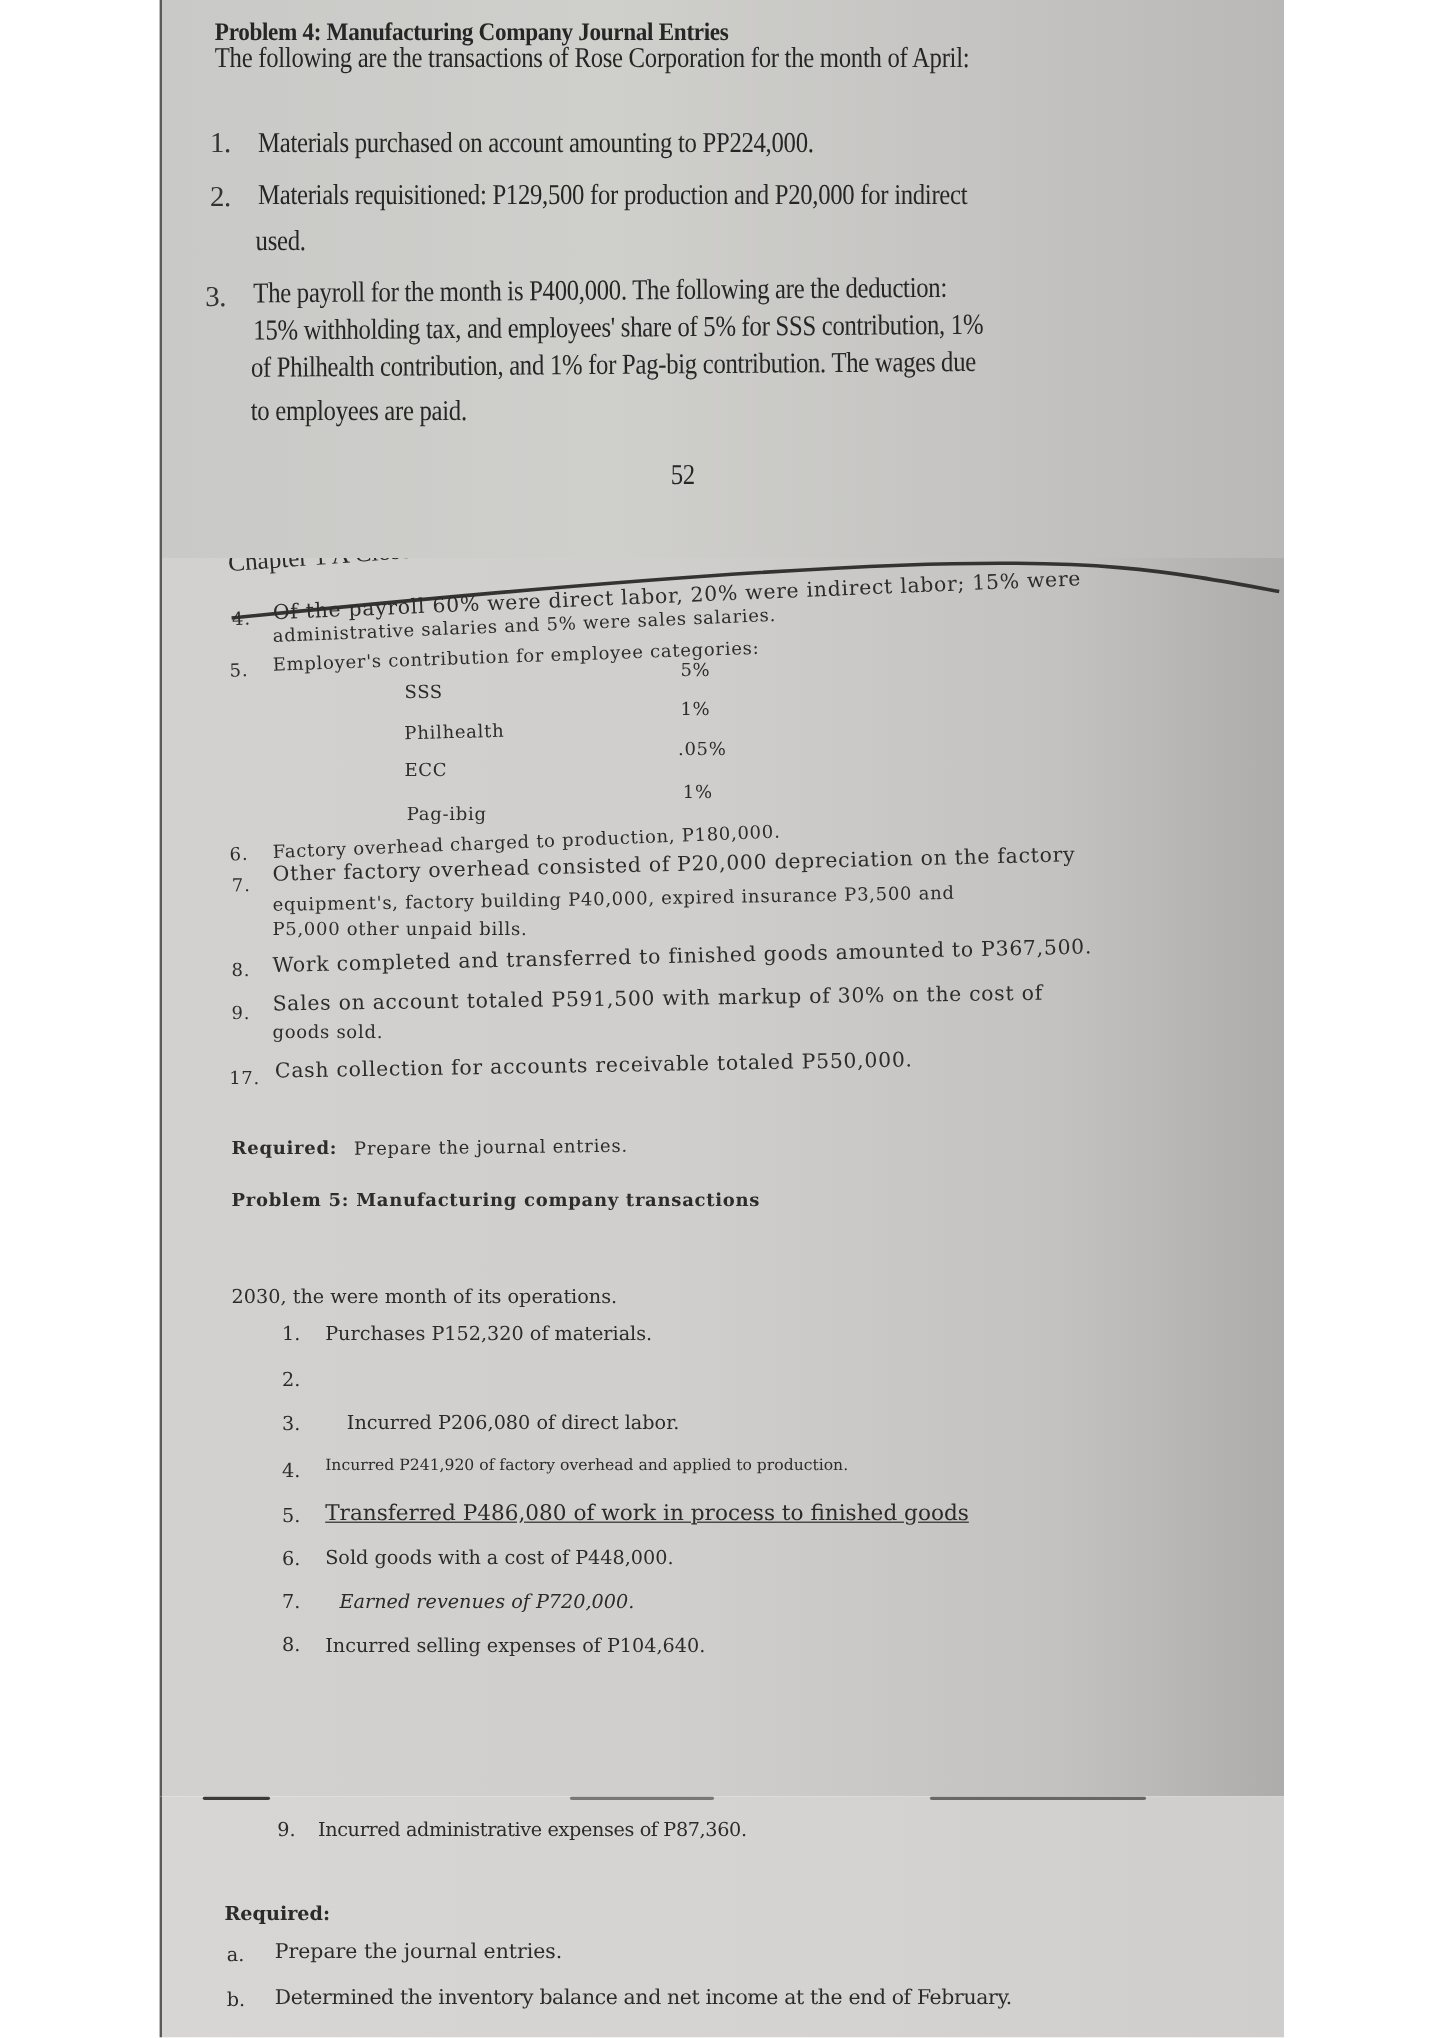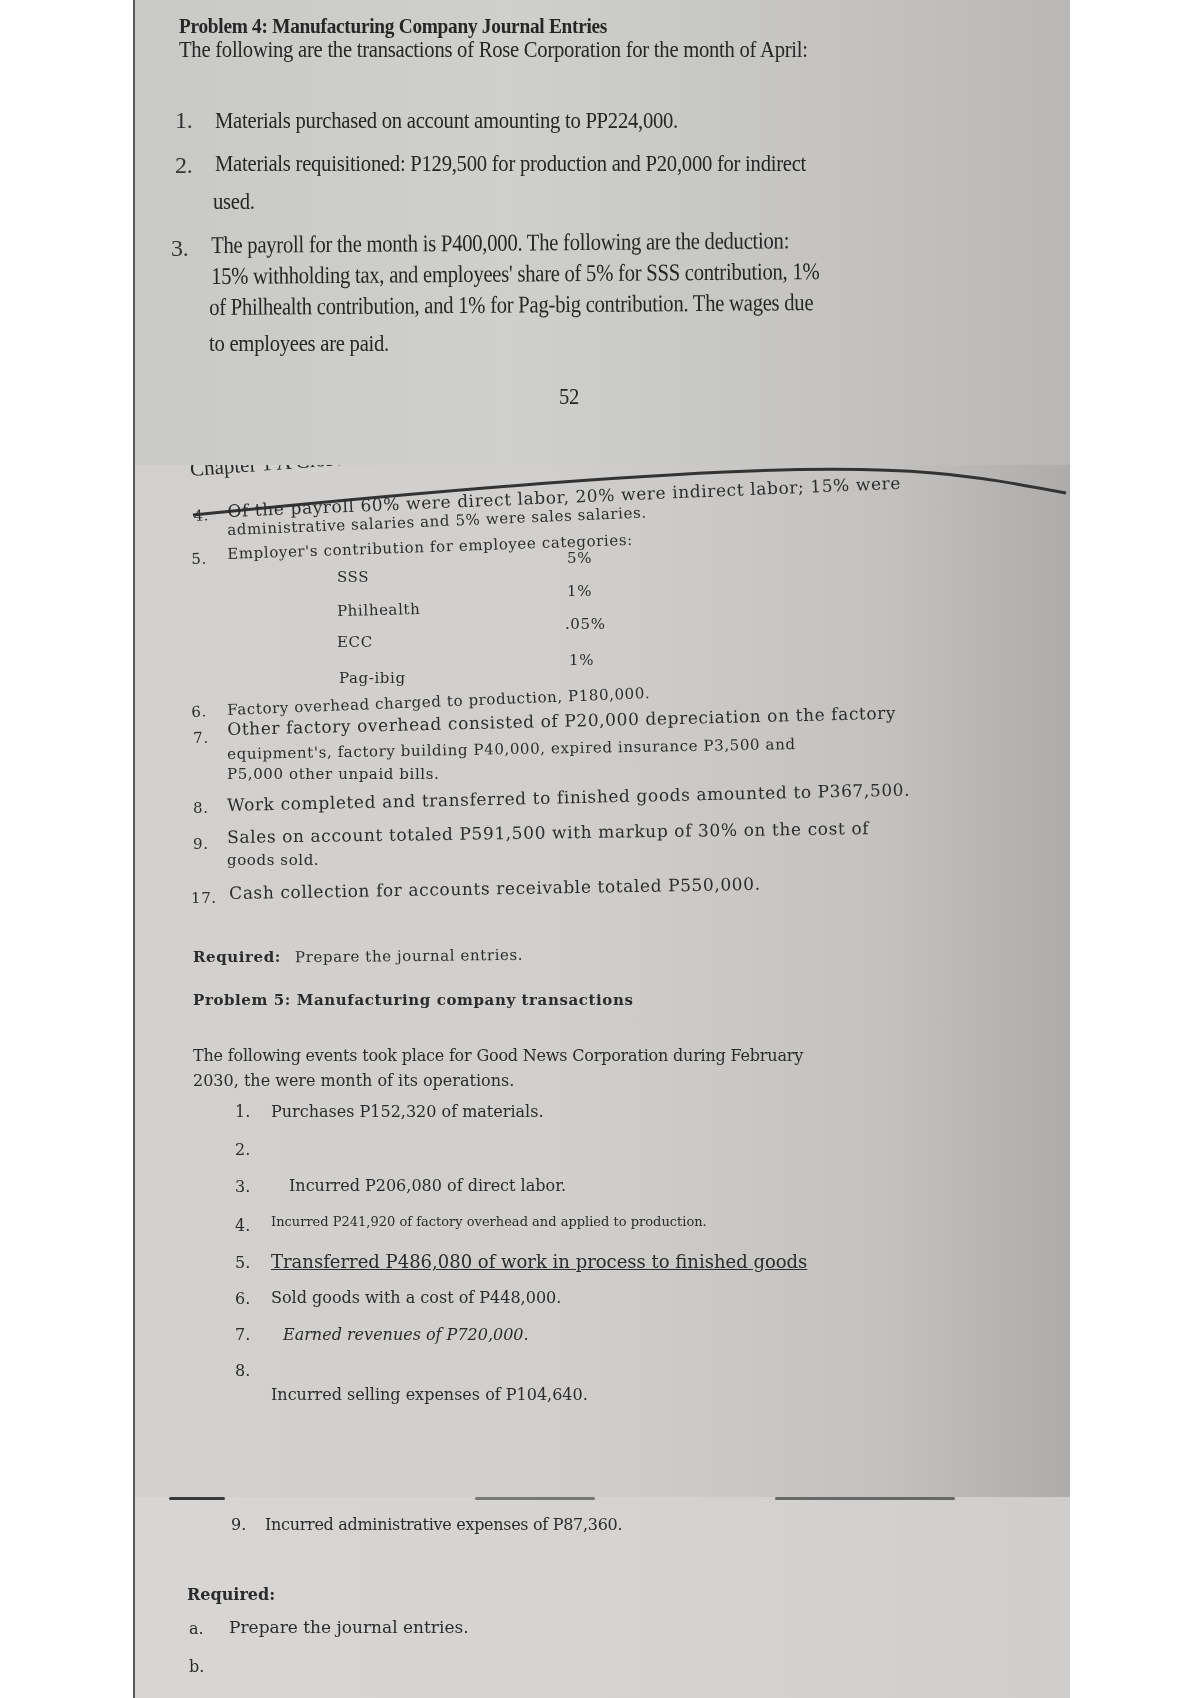--- a/index.html
+++ b/index.html
@@ -98,46 +98,46 @@
   <div class="t s2 big" style="left:92px;top:362px;transform:rotate(-0.8deg);transform-origin:left top;">Sales on account totaled P591,500 with markup of 30% on the cost of</div>
   <div class="t s2" style="left:92px;top:386px;">goods sold.</div>
 
   <div class="t s2" style="left:56px;top:424px;">17.</div>
   <div class="t s2 big" style="left:94px;top:418px;transform:rotate(-1deg);transform-origin:left top;">Cash collection for accounts receivable totaled P550,000.</div>
 
   <div class="t s2 bold" style="left:58px;top:483px;">Required:</div>
   <div class="t s2" style="left:160px;top:482px;transform:rotate(-0.6deg);">Prepare the journal entries.</div>
 
   <div class="t s2 bold" style="left:58px;top:526px;">Problem 5: Manufacturing company transactions</div>
-  <div class="t s3" style="left:58px;top:581px;letter-spacing:-0.2px;">The following events took place for Good News Corporation during February</div>
   <div class="t s3" style="left:58px;top:606px;">2030, the were month of its operations.</div>
 
   <div class="t s3" style="left:100px;top:637px;">1.</div>
   <div class="t s3" style="left:136px;top:637px;">Purchases P152,320 of materials.</div>
   <div class="t s3" style="left:100px;top:675px;">2.</div>
   <div class="t s3" style="left:100px;top:712px;">3.</div>
   <div class="t s3" style="left:136px;top:711px;margin-left:18px;">Incurred P206,080 of direct labor.</div>
   <div class="t s3" style="left:100px;top:751px;">4.</div>
   <div class="t s3" style="left:136px;top:749px;font-size:13px;">Incurred P241,920 of factory overhead and applied to production.</div>
   <div class="t s3" style="left:100px;top:788px;">5.</div>
   <div class="t s3" style="left:136px;top:786px;font-size:18px;text-decoration:underline;">Transferred P486,080 of work in process to finished goods</div>
   <div class="t s3" style="left:100px;top:824px;">6.</div>
   <div class="t s3" style="left:136px;top:823px;">Sold goods with a cost of P448,000.</div>
   <div class="t s3" style="left:100px;top:860px;">7.</div>
   <div class="t s3" style="left:148px;top:860px;font-style:italic;">Earned revenues of P720,000.</div>
   <div class="t s3" style="left:100px;top:896px;">8.</div>
-  <div class="t s3" style="left:136px;top:920px;text-align:center;">Incurred selling expenses of P104,640.</div>
+  <div class="t s3" style="left:136px;top:897px;text-align:center;">Incurred selling expenses of P104,640.</div>
 </div>
 
 <div class="photo" id="seg3">
   <div class="rule" style="left:34px;top:0;width:56px;"></div>
   <div class="rule" style="left:340px;top:0;width:120px;opacity:0.6;"></div>
   <div class="rule" style="left:640px;top:0;width:180px;opacity:0.7;"></div>
 
   <div class="t s3" style="left:96px;top:18px;">9.</div>
   <div class="t s3" style="left:130px;top:18px;letter-spacing:-0.3px;">Incurred administrative expenses of P87,360.</div>
 
   <div class="t s3 bold" style="left:52px;top:88px;">Required:</div>
 
   <div class="t s3" style="left:54px;top:122px;">a.</div>
   <div class="t s3" style="left:94px;top:120px;font-size:17px;">Prepare the journal entries.</div>
   <div class="t s3" style="left:54px;top:160px;">b.</div>
+  <div class="t s3" style="left:94px;top:158px;font-size:17px;letter-spacing:-0.3px;">Determined the inventory balance and net income at the end of February.</div>
 </div>
 
 </body></html>

